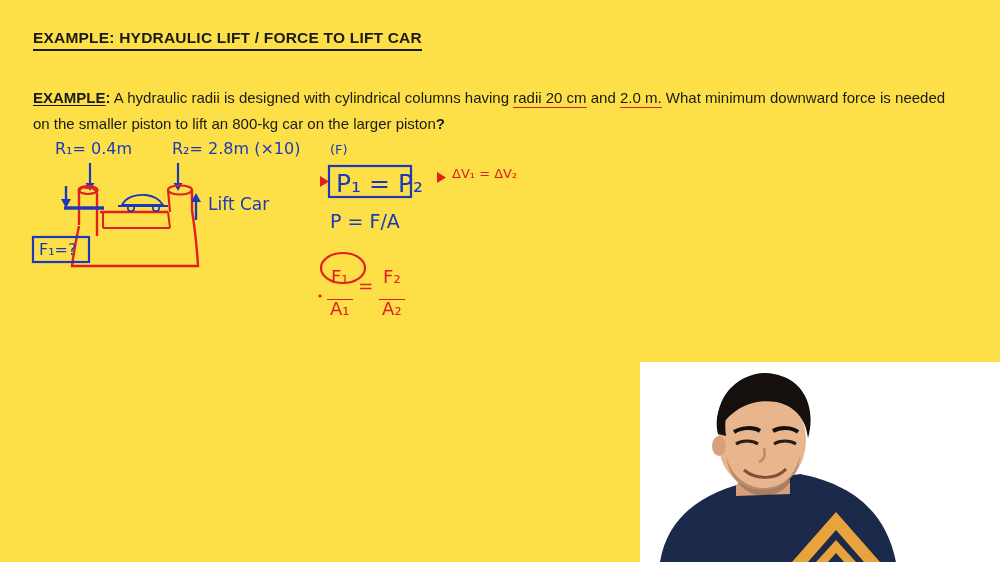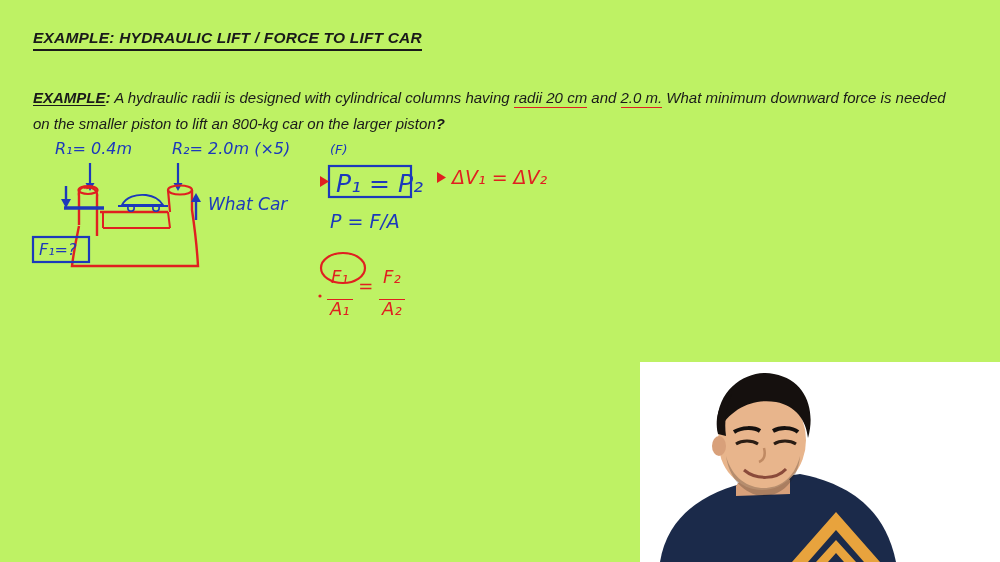--- a/index.html
+++ b/index.html
@@ -4,24 +4,23 @@
 <style>
   html, body {
     margin: 0;
     padding: 0;
     background: #ffffff;
   }
   #page {
     position: relative;
     width: 1000px;
     height: 562px;
-    background: #bef264;
+    background: #fde047;
     overflow: hidden;
     font-family: "Liberation Sans", sans-serif;
-    font-style: italic;
   }
   
   .title {
     position: absolute;
     left: 33px;
     top: 29px;
     font-size: 15.5px;
     font-weight: bold;
     color: #1a1a1a;
     letter-spacing: 0.2px;
@@ -143,45 +142,45 @@
       <path d="M437,172 l0,11 l9,-5.5 z" fill="#e02020"></path>
 
       <ellipse cx="343" cy="268" rx="22" ry="15" stroke="#e02020" stroke-width="2.2" fill="none"></ellipse>
 
       <circle cx="320" cy="296" r="1.6" fill="#e02020"></circle>
     </svg>
 
     
     <div class="hw hw-blue" style="left:55px; top:139px; font-size:16px;">R₁= 0.4m</div>
 
-    <div class="hw hw-blue" style="left:172px; top:139px; font-size:16px;">R₂= 2.0m (×5)</div>
+    <div class="hw hw-blue" style="left:172px; top:139px; font-size:16px;">R₂= 2.8m (×10)</div>
 
     <div class="hw hw-blue" style="left:39px; top:240px; font-size:16px;">F₁=?</div>
 
-    <div class="hw hw-blue" style="left:208px; top:194px; font-size:17px;">What Car</div>
+    <div class="hw hw-blue" style="left:208px; top:194px; font-size:17px;">Lift Car</div>
 
     <div class="hw hw-blue" style="left:330px; top:142px; font-size:13px;">(F)</div>
 
     <div class="hw hw-blue" style="left:336px; top:169px; font-size:25px;">P₁ = P₂</div>
 
     <div class="hw hw-blue" style="left:330px; top:210px; font-size:19px;">P = F/A</div>
 
     <div class="hw hw-red" style="left:327px; top:256px; font-size:18px;">
       <span class="frac">
         <span class="num">F₁</span>
         <span class="den">A₁</span>
       </span>
       <span>=</span>
       <span class="frac">
         <span class="num">F₂</span>
         <span class="den">A₂</span>
       </span>
     </div>
 
-    <div class="hw hw-red" style="left:452px; top:166px; font-size:19px;">ΔV₁ = ΔV₂</div>
+    <div class="hw hw-red" style="left:452px; top:166px; font-size:13px;">ΔV₁ = ΔV₂</div>
   </div>
 
   <div class="presenter">
     <svg width="360" height="200" viewBox="0 0 360 200">
       <rect x="0" y="0" width="360" height="200" fill="#ffffff"></rect>
 
       <path d="M20,200 C28,150 70,128 110,120 L160,112 C200,120 244,140 256,200 Z" fill="#1b2a4a"></path>
 
       <path d="M96,124 C104,110 140,106 150,118 L150,132 L96,134 Z" fill="#d8a07a"></path>
 

